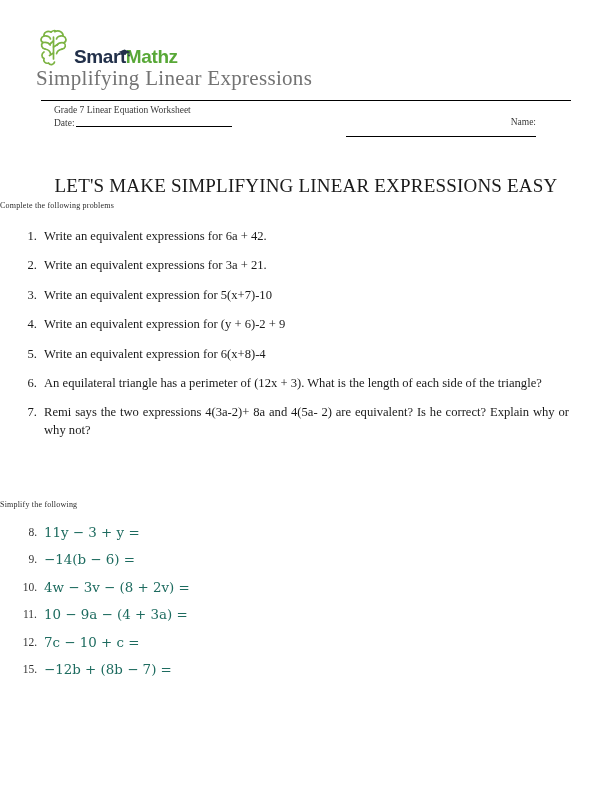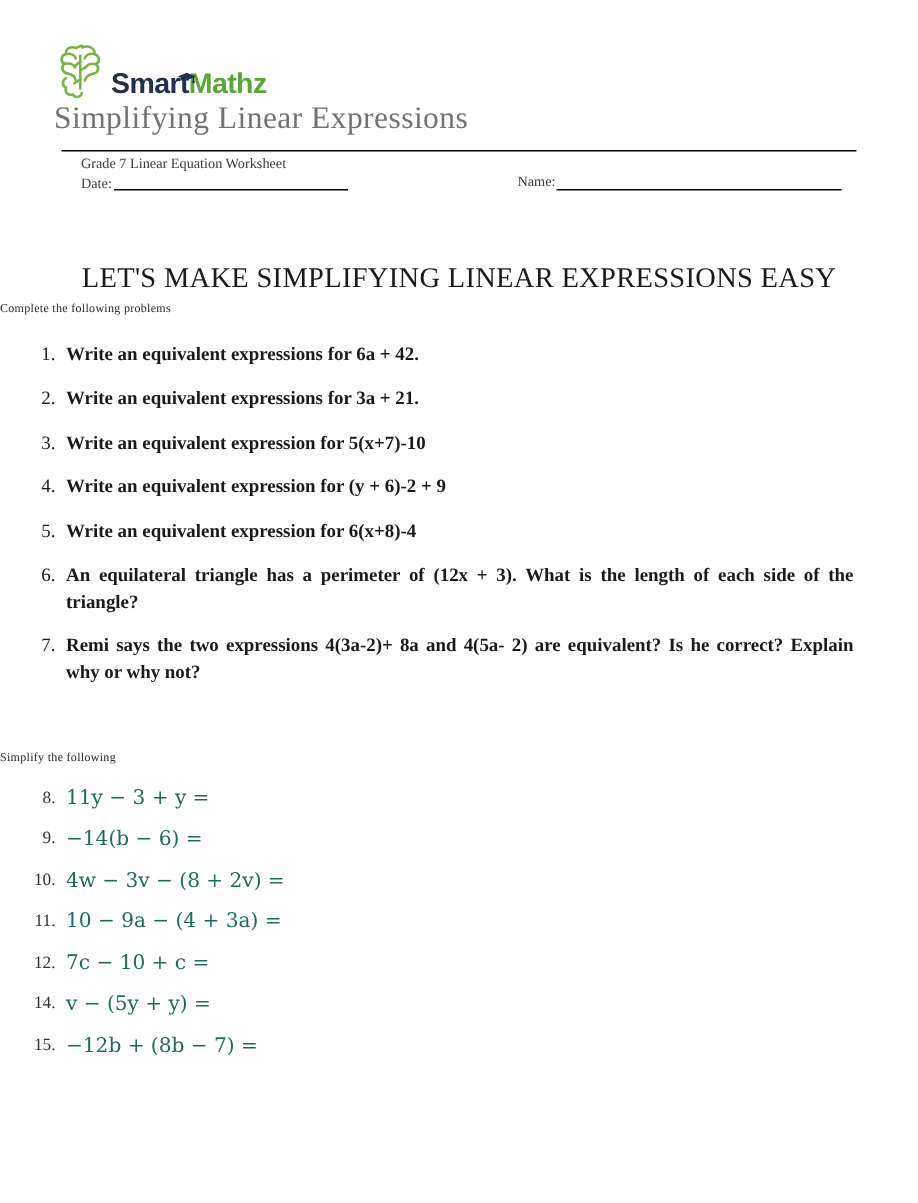--- a/index.html
+++ b/index.html
@@ -111,20 +111,21 @@
   }
   .meta-right {
     position: absolute;
     left: 345px;
     top: 13px;
     font-size: 9.5px;
     color: #3a3a3a;
     display: flex;
     align-items: flex-end;
     white-space: nowrap;
+    flex-direction: column;
   }
   .meta-right .fill {
     display: inline-block;
     width: 190px;
     border-bottom: 1.3px solid #000;
     height: 9px;
     margin-left: 1px;
   }
 
   
@@ -179,21 +180,21 @@
     flex: 1 1 auto;
     font-size: 12.6px;
     line-height: 1.42;
     color: #1a1a1a;
     padding-right: 40px;
     text-align: justify;
   }
 
   
   #list-word .problem { margin-bottom: 11.5px; }
-  #list-word .prob-body { max-width: 525px; font-weight: bold; }
+  #list-word .prob-body { max-width: 525px; }
 
   
   #list-simplify .problem { margin-bottom: 10px; }
   #list-simplify .prob-num {
     font-size: 11.5px;
     color: #333;
   }
   .math {
     font-family: "DejaVu Serif", "Liberation Serif", serif;
     color: #1d6b5f;
@@ -308,22 +309,18 @@
     </div>
     <div class="problem">
       <div class="prob-num">11.</div>
       <div class="prob-body math">10 − 9a − (4 + 3a) =</div>
     </div>
     <div class="problem">
       <div class="prob-num">12.</div>
       <div class="prob-body math">7c − 10 + c =</div>
     </div>
     <div class="problem">
-      <div class="prob-num">14.</div>
-      <div class="prob-body math">v − (5y + y) =</div>
-    </div>
-    <div class="problem">
       <div class="prob-num">15.</div>
       <div class="prob-body math">−12b + (8b − 7) =</div>
     </div>
   </div>
 
 </div>
 
 </body></html>

